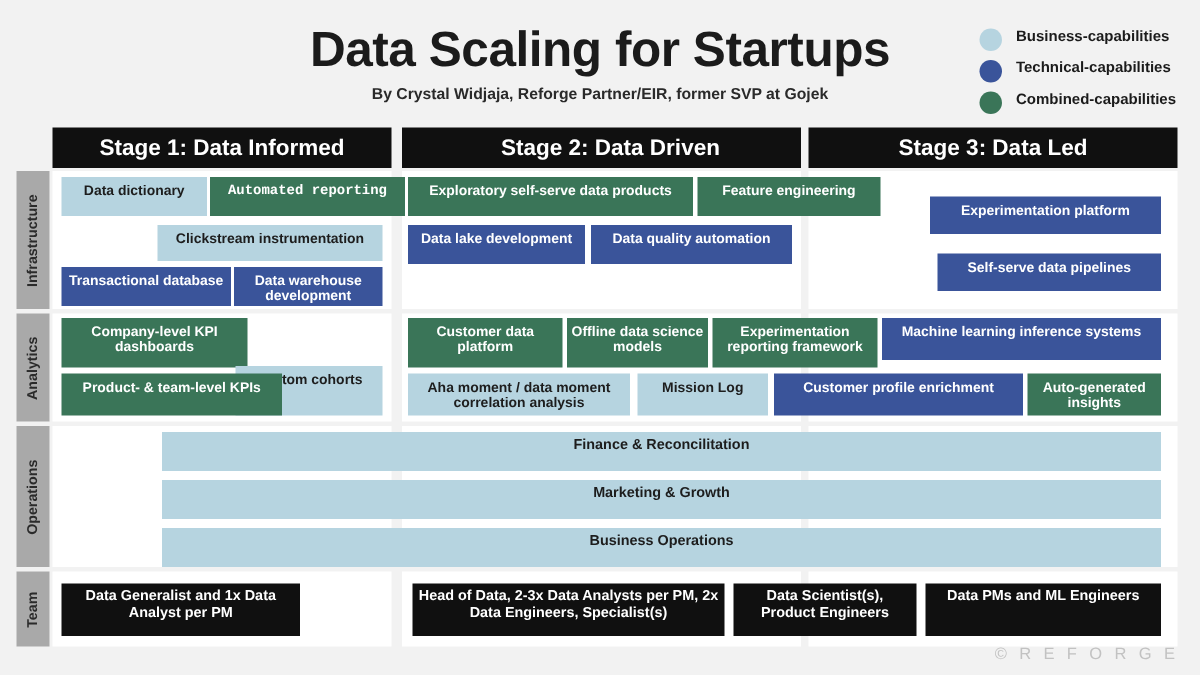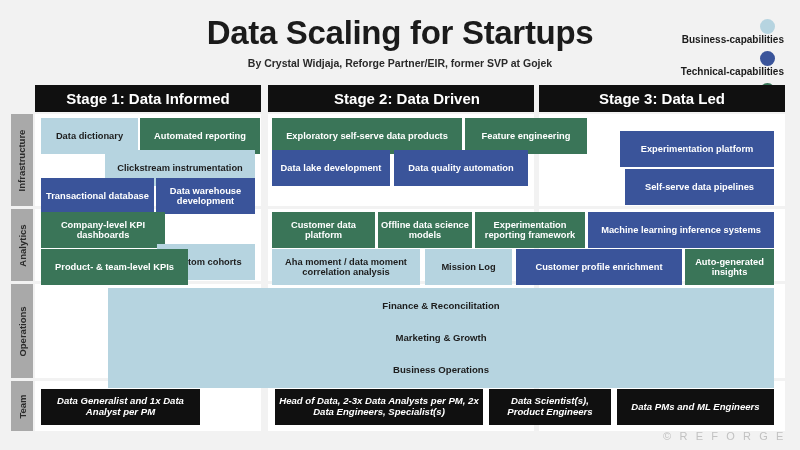--- a/index.html
+++ b/index.html
@@ -20,21 +20,21 @@
     letter-spacing: -0.3px;
   }
   .subtitle {
     position: absolute; left: 0; top: 57px; width: 800px;
     text-align: center;
     font-size: 10.5px; font-weight: bold; color: #2a2a2a;
   }
 
   
   .legend { position: absolute; right: 16px; top: 19px; }
-  .legend-row { display: flex; align-items: flex-end; margin-bottom: 6px; flex-direction: column; }
+  .legend-row { display: flex; align-items: flex-start; margin-bottom: 6px; }
   .legend-dot { width: 15px; height: 15px; border-radius: 50%; margin-right: 9px; flex: none; }
   .legend-label { font-size: 10px; font-weight: bold; color: #1b1b1b; white-space: nowrap; }
 
   
   .row-label {
     position: absolute; left: 11px; width: 22px;
     background: #a9a9a9;
     display: flex; align-items: center; justify-content: center;
   }
   .row-label span {
@@ -45,29 +45,29 @@
   .stage-head {
     position: absolute; height: 27px; background: #101010;
     display: flex; align-items: center; justify-content: center;
   }
   .stage-head span { color: #ffffff; font-size: 15px; font-weight: bold; }
 
   .panel { position: absolute; background: #ffffff; }
 
   .cell {
     position: absolute;
-    display: flex; align-items: center; justify-content: center;
+    display: flex; align-items: flex-start; justify-content: center;
     text-align: center; line-height: 1.12;
     font-size: 9.3px; font-weight: bold;
-    padding: 18px 3px;
+    padding: 4px 3px;
   }
   .cell.biz   { background: #b6d4e0; color: #1d1d1d; }
   .cell.tech  { background: #3a549a; color: #ffffff; }
   .cell.comb  { background: #3a7558; color: #ffffff; }
-  .cell.team  { background: #101010; color: #ffffff; font-size: 9.6px; font-style: italic; }
+  .cell.team  { background: #101010; color: #ffffff; font-size: 9.6px; }
   .cell.ops   { background: #b6d4e0; color: #1d1d1d; font-size: 9.6px; }
 
   .watermark {
     position: absolute; right: 14px; bottom: 8px;
     font-size: 11px; color: #c2c2c2; letter-spacing: 2.6px; font-weight: normal;
     white-space: nowrap;
   }
 </style>
 </head>
 <body>
@@ -127,21 +127,21 @@
   <div class="panel" style="left:268px; top:284px; width:266px; height:94px;"></div>
   <div class="panel" style="left:539px; top:284px; width:246px; height:94px;"></div>
 
   <div class="panel" style="left:35px;  top:381px; width:226px; height:50px;"></div>
   <div class="panel" style="left:268px; top:381px; width:266px; height:50px;"></div>
   <div class="panel" style="left:539px; top:381px; width:246px; height:50px;"></div>
 
   <div class="cell biz" style="left:41px;  top:118px; width:97px;  height:26px;">
     <span>Data dictionary</span>
     </div>
-  <div class="cell comb" style="left:140px; top:118px; width:120px; height:26px;">
+  <div class="cell comb" style="left:140px; top:118px; width:130px; height:26px;font-family:Liberation Mono, monospace;">
     <span>Automated reporting</span>
     </div>
   <div class="cell biz" style="left:105px; top:150px; width:150px; height:24px;">
     <span>Clickstream instrumentation</span>
     </div>
   <div class="cell tech" style="left:41px;  top:178px; width:113px; height:26px;">
     <span>Transactional database</span>
     </div>
   <div class="cell tech" style="left:156px; top:178px; width:99px;  height:26px;">
     <span>Data warehouse development</span>

